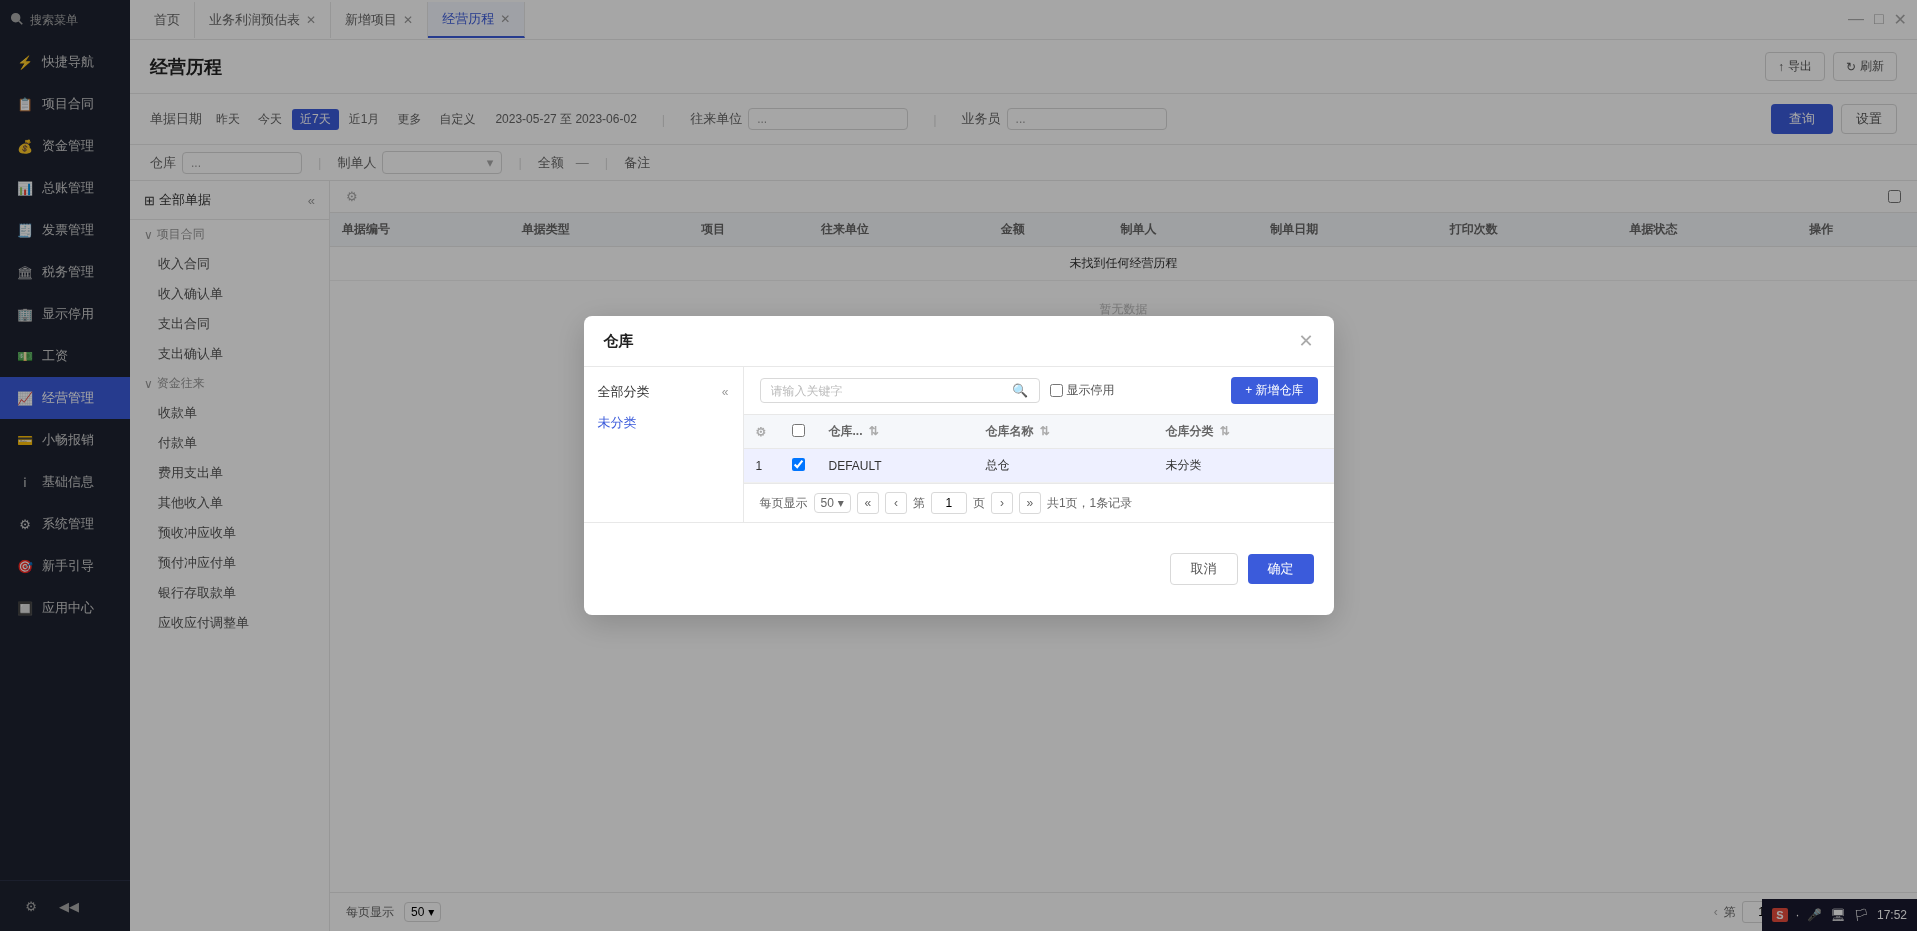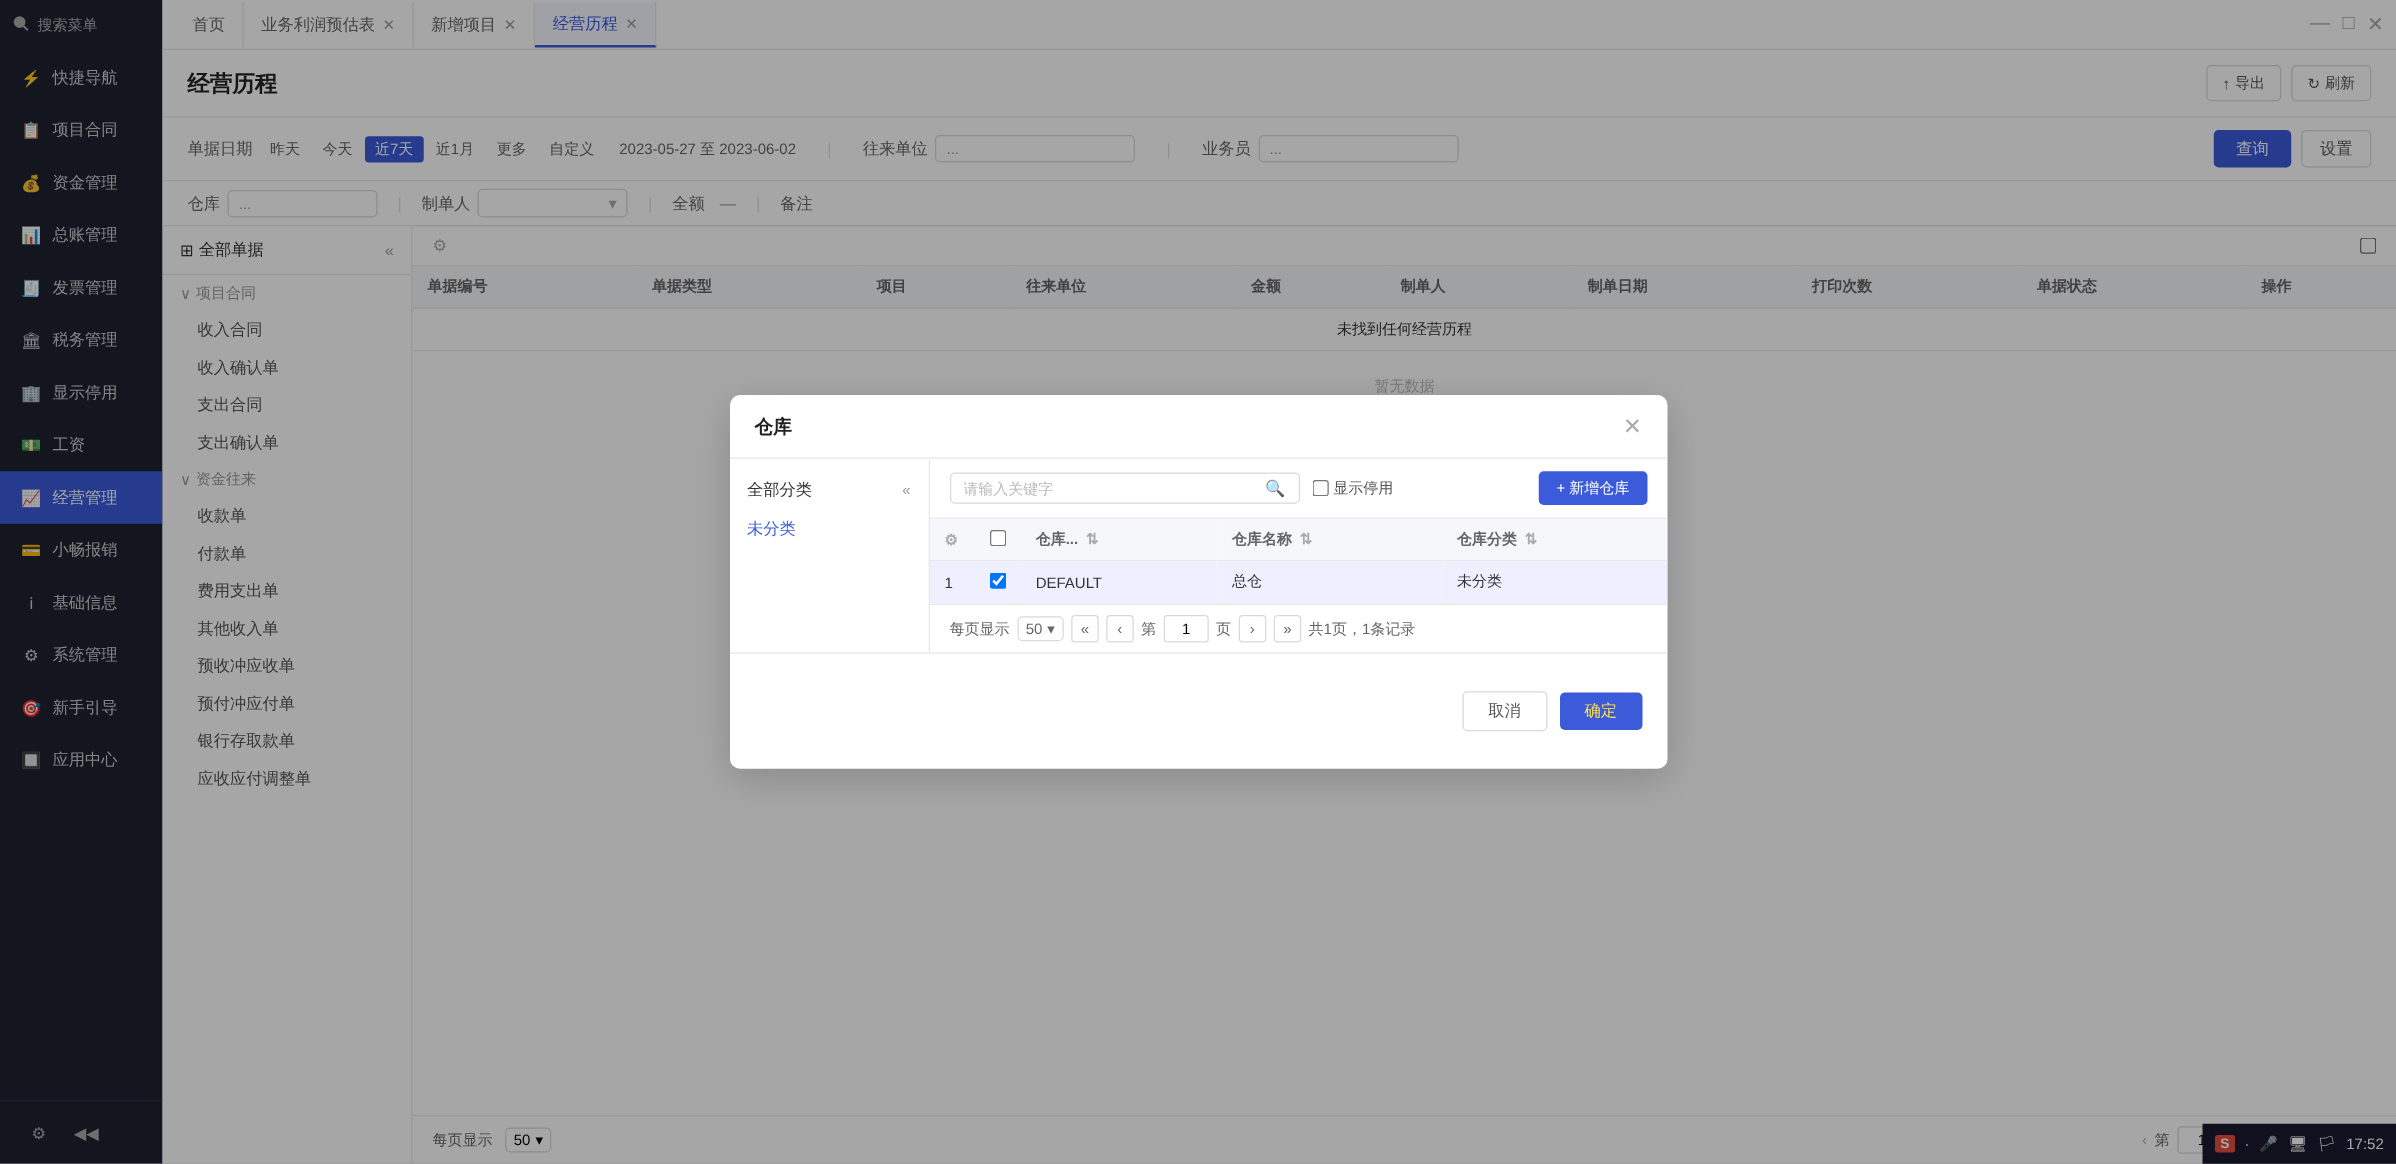--- a/index.html
+++ b/index.html
@@ -110,21 +110,21 @@
     .modal-table td { padding: 8px 12px; border-bottom: 1px solid #f0f0f0; font-size: 12px; color: #333; }
     .modal-table tr.selected td { background: #eef0ff; }
     .sort-icon { color: #aaa; margin-left: 3px; }
     .modal-footer-bar { padding: 8px 16px; border-top: 1px solid #e8e8e8; display: flex; align-items: center; }
     .modal-pagination { display: flex; align-items: center; gap: 6px; font-size: 12px; color: #666; }
     .modal-page-btn { width: 22px; height: 22px; display: flex; align-items: center; justify-content: center; border: 1px solid #d9d9d9; border-radius: 3px; cursor: pointer; color: #666; background: #fff; font-size: 12px; }
     .modal-page-input { width: 36px; height: 22px; border: 1px solid #d9d9d9; border-radius: 3px; text-align: center; font-size: 12px; }
     .modal-page-size { display: flex; align-items: center; gap: 4px; border: 1px solid #d9d9d9; border-radius: 4px; padding: 2px 6px; cursor: pointer; font-size: 12px; }
     .modal-actions { display: flex; align-items: center; justify-content: flex-end; gap: 10px; padding: 30px 20px; border-top: 1px solid #e8e8e8; }
     .btn-cancel { border: 1px solid #d9d9d9; background: #fff; color: #555; border-radius: 4px; padding: 6px 20px; cursor: pointer; font-size: 13px; }
-    .btn-confirm { background: #3b5bdb; color: #fde047; border: none; border-radius: 4px; padding: 6px 20px; cursor: pointer; font-size: 13px; }
+    .btn-confirm { background: #3b5bdb; color: #ffffff; border: none; border-radius: 4px; padding: 6px 20px; cursor: pointer; font-size: 13px; }
 
     .checkbox-cell { width: 30px; text-align: center; }
     .settings-icon { color: #aaa; cursor: pointer; }
 
     
     .system-tray { position: fixed; bottom: 0; right: 0; background: #1a1a2e; height: 32px; display: flex; align-items: center; padding: 0 10px; gap: 8px; color: #fff; font-size: 12px; z-index: 500; }
   </style>
 </head>
 <body>
 

